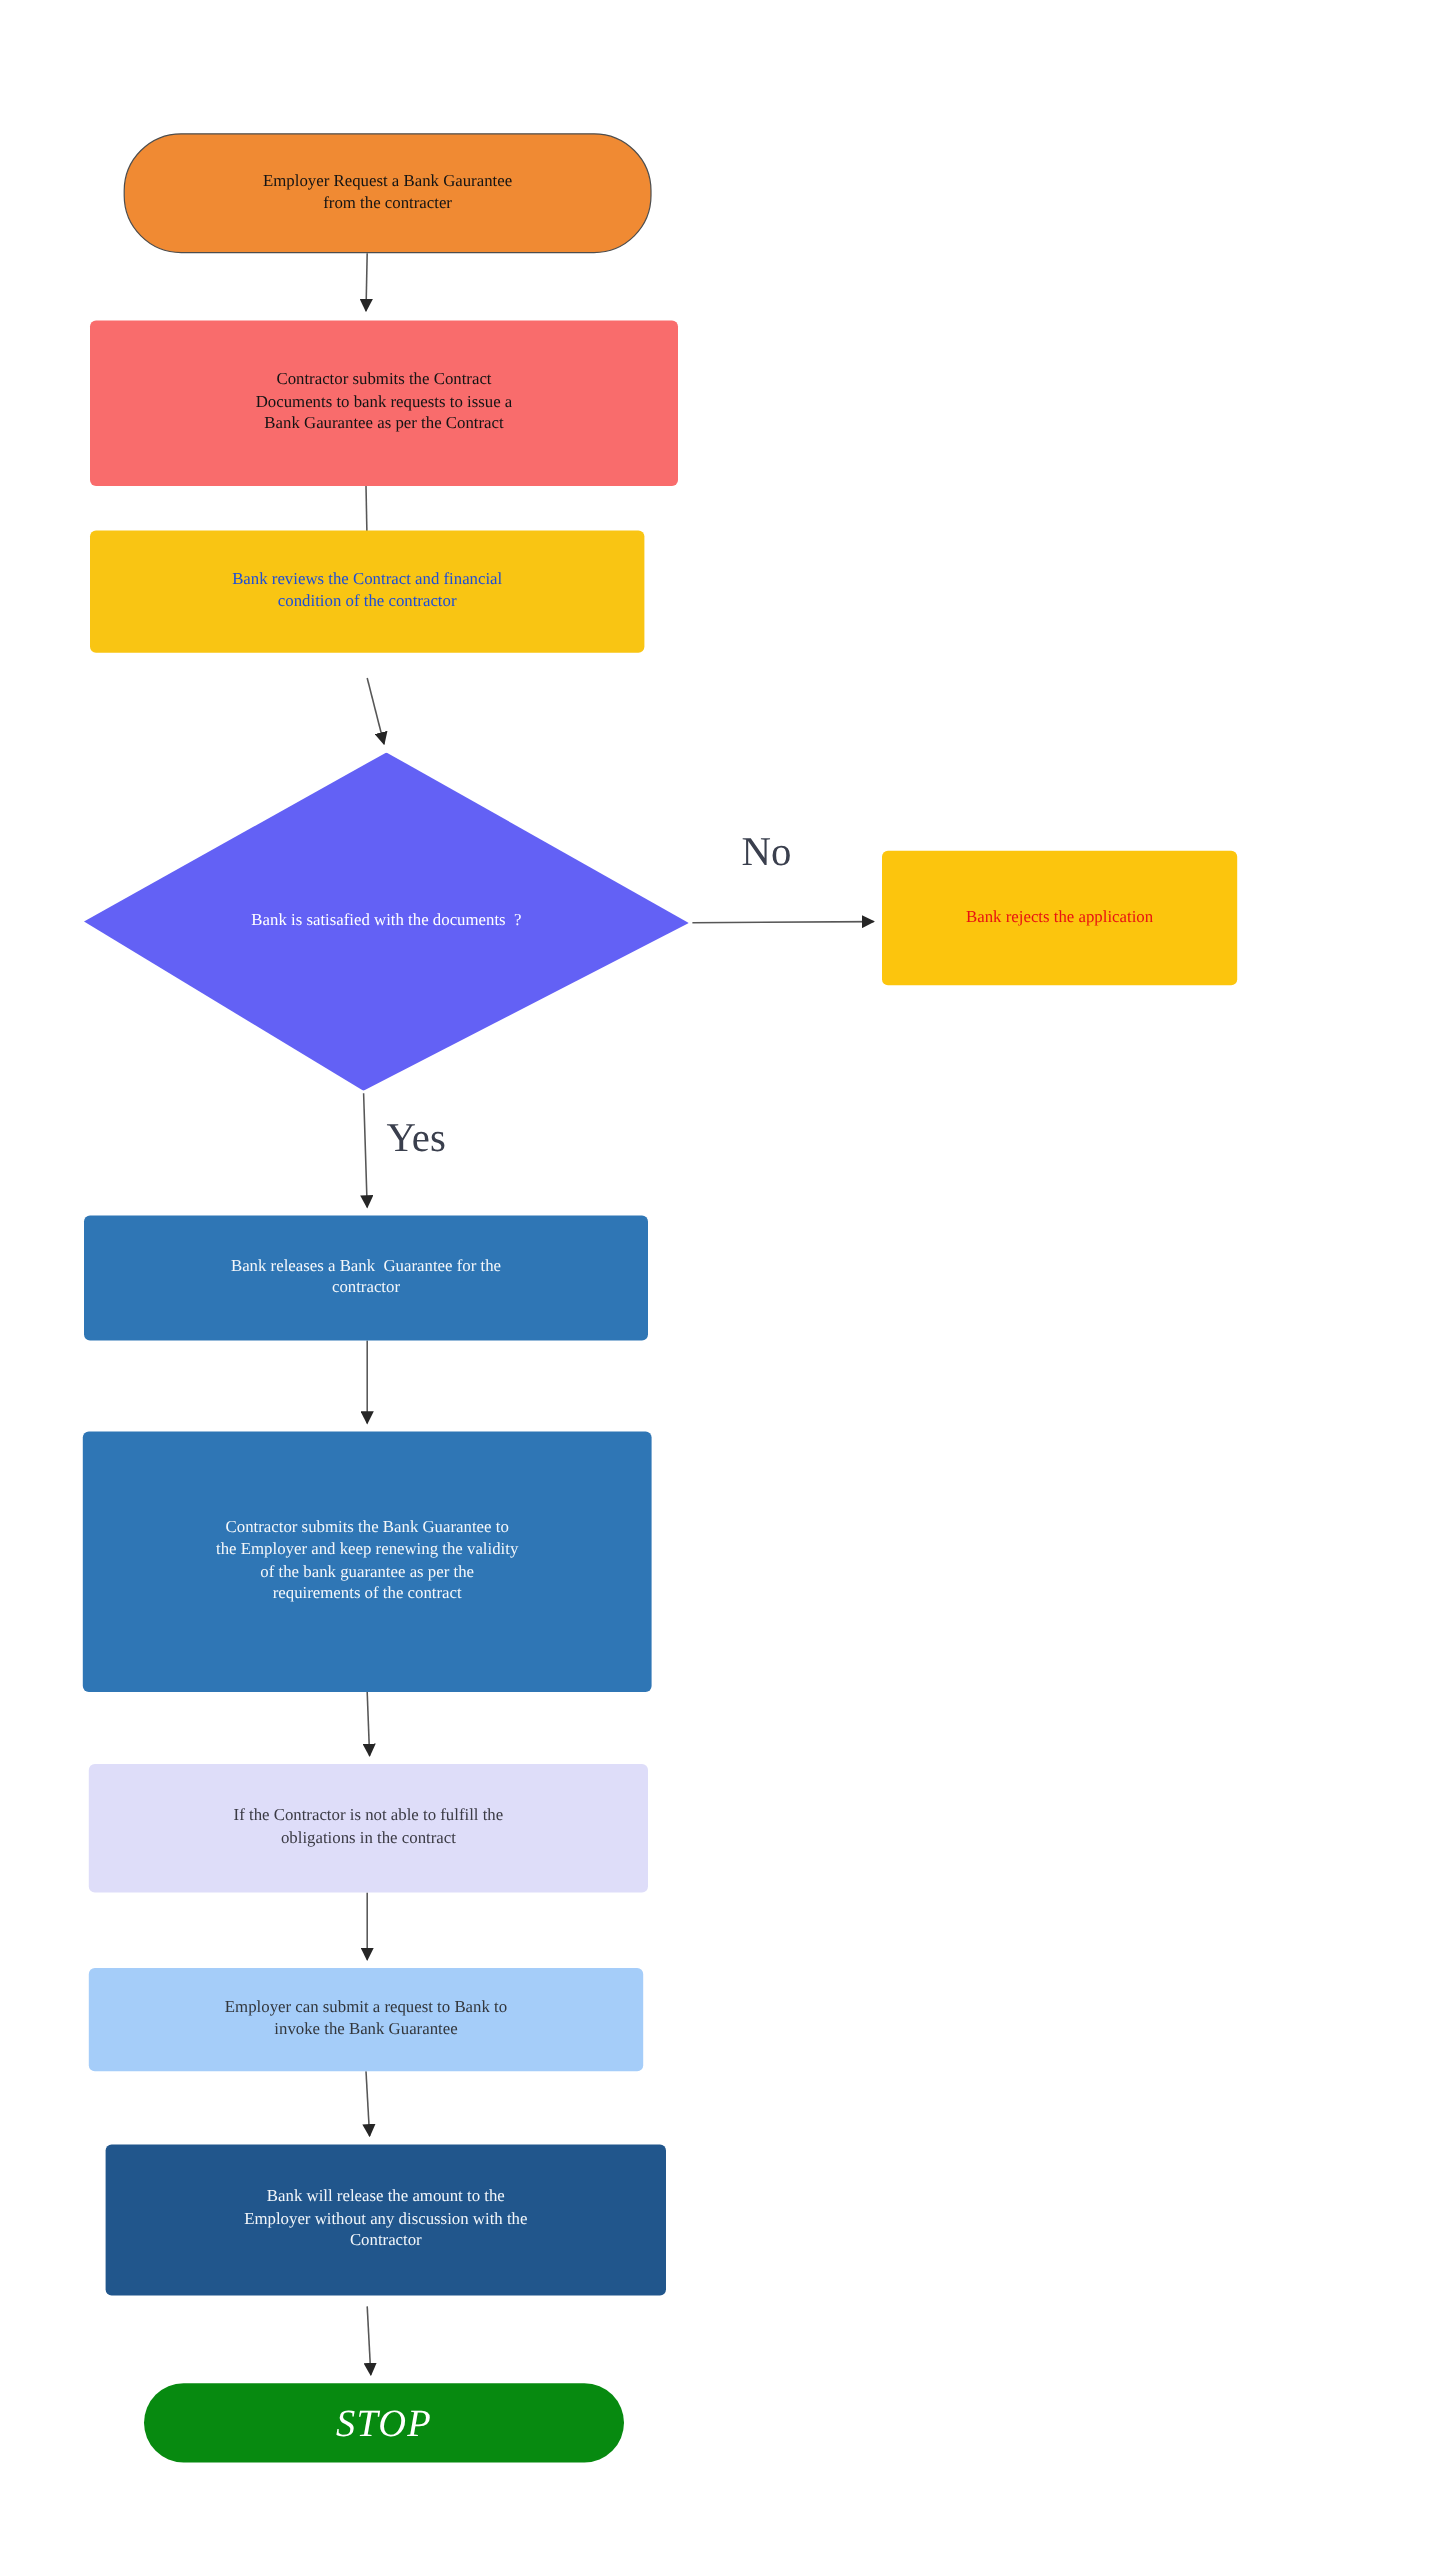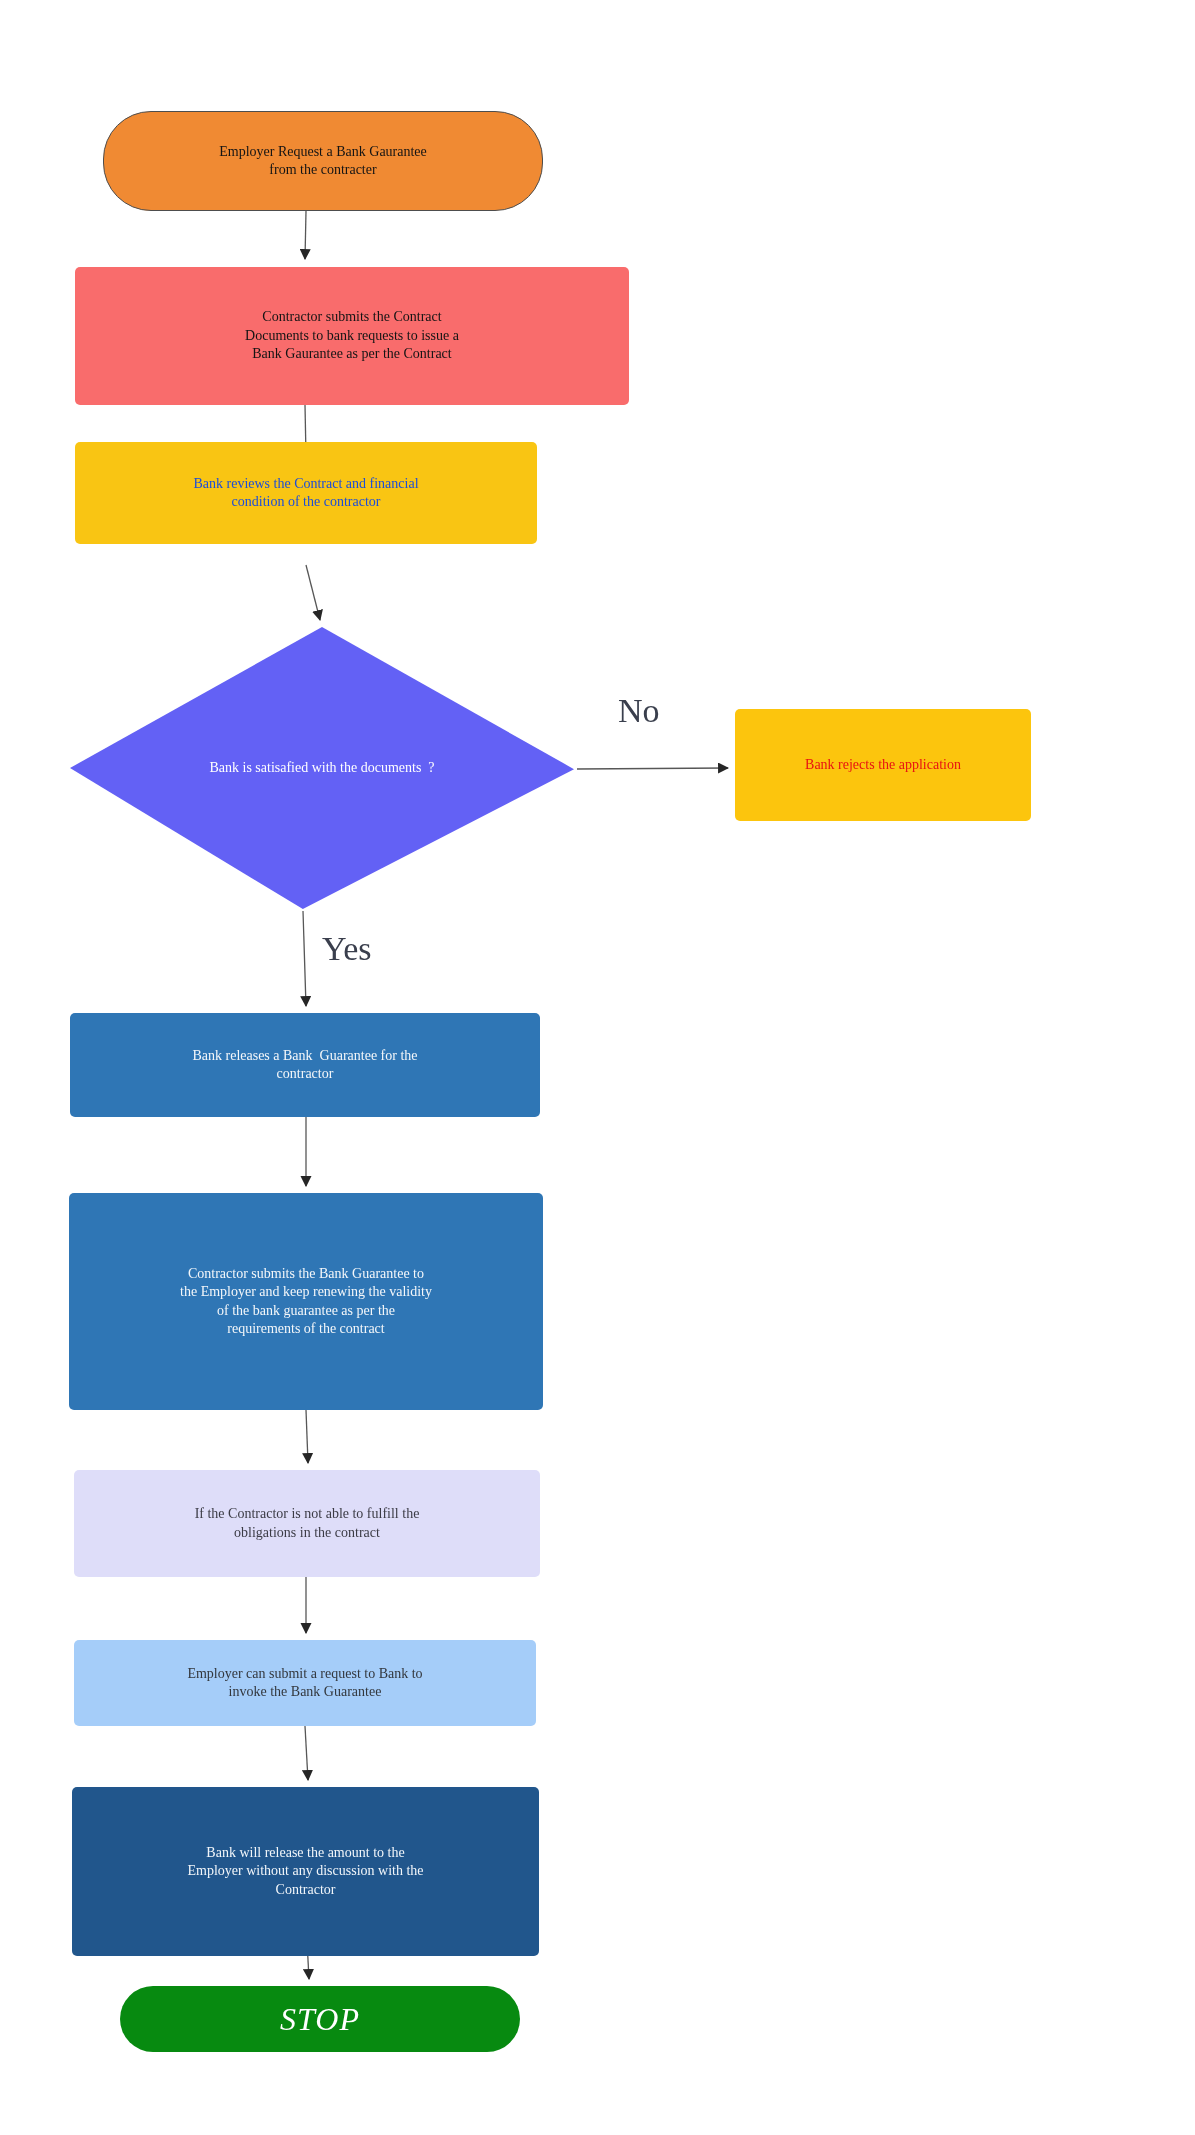--- a/index.html
+++ b/index.html
@@ -64,21 +64,21 @@
     <line class="edge" x1="306" y1="1117" x2="306" y2="1186" stroke-width="1.3" marker-end="url(#ah)" stroke="#575757"></line>
     <line class="edge" x1="306" y1="1410" x2="308" y2="1463" stroke-width="1.3" marker-end="url(#ah)" stroke="#575757"></line>
     <line class="edge" x1="306" y1="1577" x2="306" y2="1633" stroke-width="1.3" marker-end="url(#ah)" stroke="#575757"></line>
     <line class="edge" x1="305" y1="1726" x2="308" y2="1780" stroke-width="1.3" marker-end="url(#ah)" stroke="#575757"></line>
     <line class="edge" x1="306" y1="1922" x2="309" y2="1979" stroke-width="1.3" marker-end="url(#ah)" stroke="#575757"></line>
   </svg>
 
   <div class="node rounded-terminator" style="left: 103px; top: 111px; width: 440px; height: 100px; background: rgb(240, 138, 51); color: rgb(20, 20, 20); border: 1.5px solid rgb(77, 77, 77);">Employer Request a Bank Gaurantee
 from the contracter</div>
 
-  <div class="node process" style="left: 75px; top: 267px; width: 554px; height: 138px; background: rgb(249, 108, 108); color: rgb(20, 20, 20);">Contractor submits the Contract
+  <div class="node process" style="left: 75px; top: 267px; width: 490px; height: 138px; background: rgb(249, 108, 108); color: rgb(20, 20, 20);">Contractor submits the Contract
 Documents to bank requests to issue a
 Bank Gaurantee as per the Contract</div>
 
   <div class="node process" style="left: 75px; top: 442px; width: 462px; height: 102px; background: rgb(249, 197, 19); color: #1d4ed8;">Bank reviews the Contract and financial
 condition of the contractor</div>
 
   <div class="node decision" style="left: 70px; top: 627px; width: 504px; height: 282px; background: rgb(99, 97, 245); color: rgb(255, 255, 255);">Bank is satisafied with the documents  ?</div>
 
   <div class="node process" style="left: 735px; top: 709px; width: 296px; height: 112px; background: rgb(252, 197, 13); color: rgb(232, 18, 18);">Bank rejects the application</div>
 
@@ -89,21 +89,21 @@
 the Employer and keep renewing the validity
 of the bank guarantee as per the
 requirements of the contract</div>
 
   <div class="node process" style="left: 74px; top: 1470px; width: 466px; height: 107px; background: rgb(222, 221, 249); color: rgb(59, 59, 69);">If the Contractor is not able to fulfill the
 obligations in the contract</div>
 
   <div class="node process" style="left: 74px; top: 1640px; width: 462px; height: 86px; background: rgb(165, 205, 249); color: rgb(51, 55, 61);">Employer can submit a request to Bank to
 invoke the Bank Guarantee</div>
 
-  <div class="node process" style="left: 72px; top: 1787px; width: 467px; height: 169px; background: rgb(33, 86, 140); color: rgb(242, 246, 250);">Bank will release the amount to the
+  <div class="node process" style="left: 88px; top: 1787px; width: 467px; height: 126px; background: rgb(33, 86, 140); color: rgb(242, 246, 250);">Bank will release the amount to the
 Employer without any discussion with the
 Contractor</div>
 
   <div class="node pill" style="left: 120px; top: 1986px; width: 400px; height: 66px; background: rgb(7, 138, 16); color: rgb(255, 255, 255);">STOP</div>
 
   <div class="edge-label" style="left:618px;top:692px;">No</div>
   <div class="edge-label" style="left:322px;top:930px;">Yes</div>
 
 </div>
 

